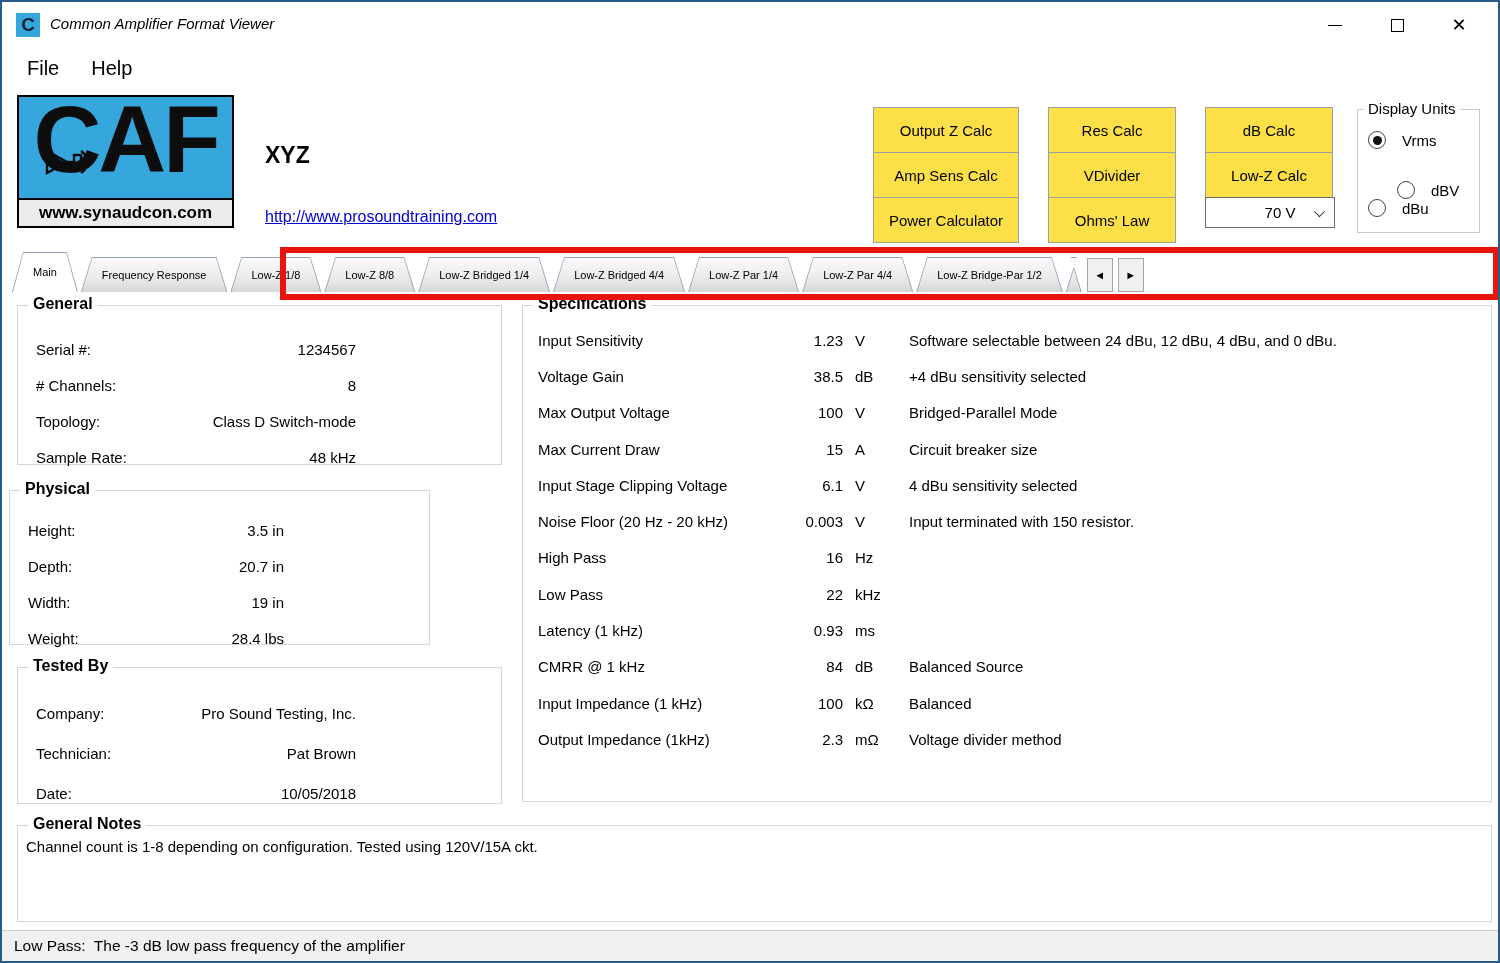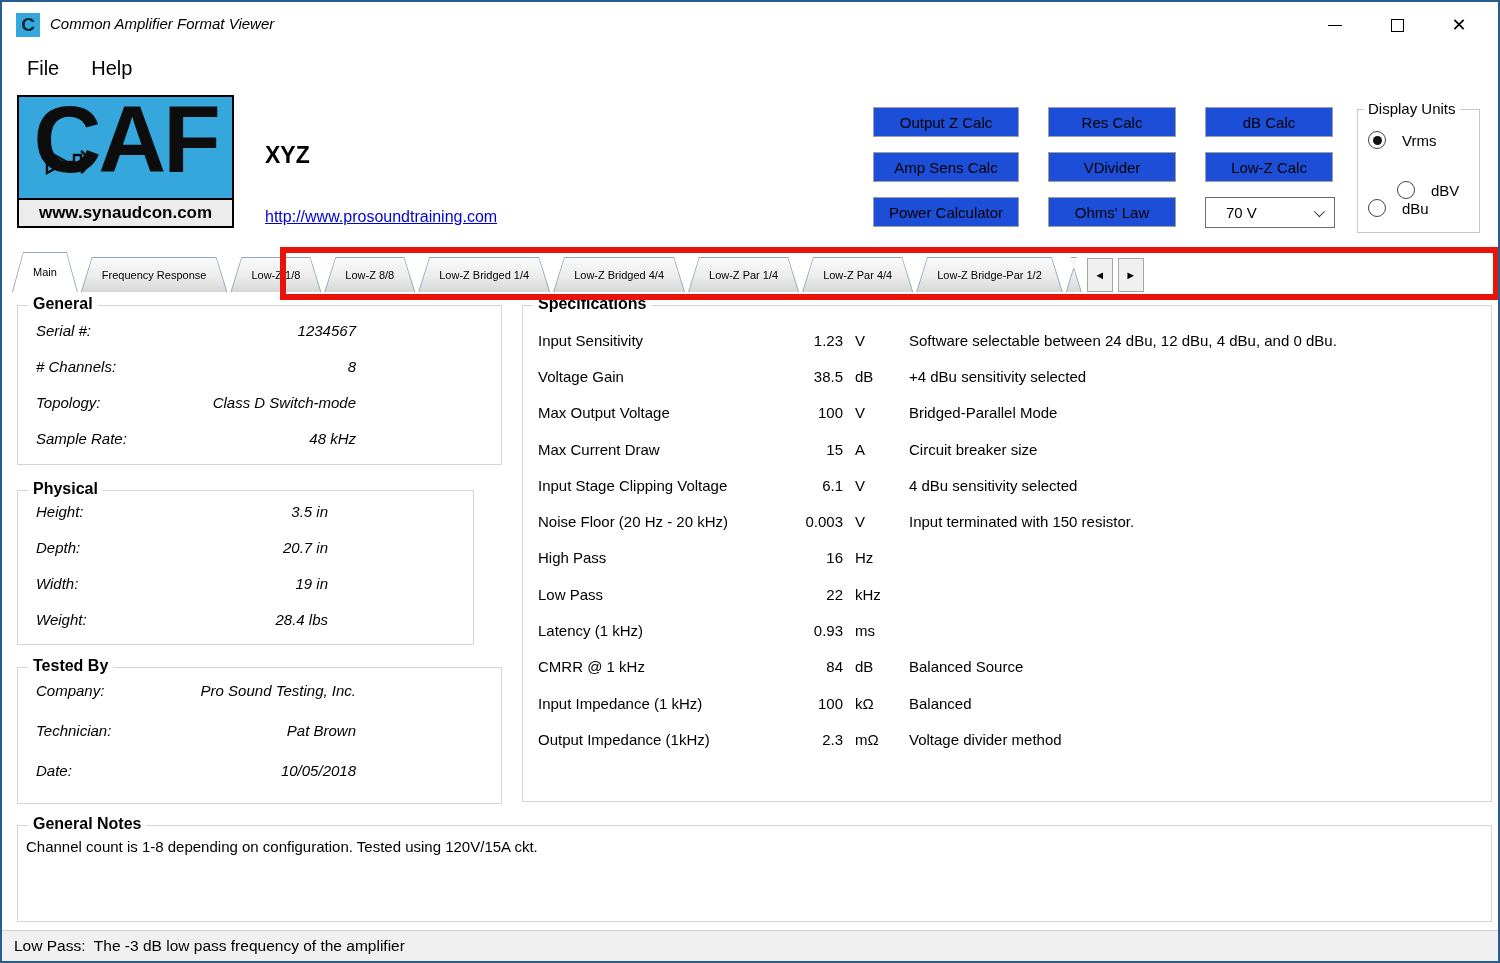--- a/index.html
+++ b/index.html
@@ -27,24 +27,24 @@
                   letter-spacing:-3px; line-height:1.05; color:#0d0d0d; }
   .logo-symbol { position:absolute; left:24px; top:46px; }
   .logo-caption { position:absolute; left:0; right:0; bottom:0; height:28px; background:#ececec; border-top:2px solid #000;
                   display:flex; align-items:center; justify-content:center; font-weight:bold; font-size:17px; }
   .brand { position:absolute; left:260px; top:98px; font-size:30px; font-weight:bold; }
   .model { position:absolute; left:263px; top:140px; font-size:23px; font-weight:bold; }
   .desc  { position:absolute; left:263px; top:173px; font-size:21px; font-weight:bold; }
   .site-link { position:absolute; left:263px; top:206px; font-size:16px; color:#0000d4; text-decoration:underline; }
 
   
-  .btn { position:absolute; height:30px; background:#1d4ed8; border:1px solid #9f9f9f; display:flex; align-items:center;
+  .btn { position:absolute; height:46px; background:#fde047; border:1px solid #9f9f9f; display:flex; align-items:center;
          justify-content:center; font-size:15px; cursor:default; }
   .combo { position:absolute; left:1203px; top:195px; width:130px; height:31px; background:#fff; border:1px solid #6b6b6b;
-           display:flex; align-items:center; font-size:15px; padding-left:20px; }
+           display:flex; align-items:center; font-size:15px; padding-left:20px;justify-content:center; }
   .combo-chevron { position:absolute; right:12px; top:11px; width:8px; height:8px; border-right:1.6px solid #333;
                    border-bottom:1.6px solid #333; transform:rotate(45deg) translateY(-2px); }
 
   
   .du-box { position:absolute; left:1355px; top:107px; width:123px; height:124px; border:1px solid #c9c9cd; }
   .du-title { position:absolute; top:-10px; left:6px; background:#fff; padding:0 4px; font-size:15px; }
   .du-option { position:absolute; left:10px; display:flex; align-items:center; gap:16px; font-size:15px; }
   .radio { width:18px; height:18px; border:1.6px solid #444; border-radius:50%; display:flex; align-items:center; justify-content:center; }
   .radio.checked::after { content:""; width:9px; height:9px; background:#111; border-radius:50%; }
 
@@ -64,27 +64,27 @@
                 display:flex; align-items:center; justify-content:center; font-size:11px; }
 
   
   .highlight-rect { position:absolute; left:278px; top:245px; width:1219px; height:53px; border:6px solid #e8140c;
                     z-index:50; pointer-events:none; }
 
   
   .groupbox { position:absolute; border:1px solid #d6d6da; background:#fff; }
   .gb-title { position:absolute; top:-11px; left:10px; background:#fff; padding:0 5px; font-size:16px; font-weight:bold; white-space:nowrap; }
 
-  .kv-row { display:flex; align-items:flex-start; height:36px; font-size:15px; padding-left:18px;font-style:italic; }
+  .kv-row { display:flex; align-items:flex-end; height:36px; font-size:15px; padding-left:18px; }
   .kv-row.tall { height:40px; }
   .kv-label { flex:0 0 auto; }
   .kv-value { flex:1; text-align:right; padding-right:145px; }
 
   .gb-general  { left:15px; top:303px; width:485px; height:160px; padding-top:16px; }
-  .gb-physical { left:15px; top:488px; width:457px; height:155px; padding-top:12px; }
+  .gb-physical { left:7px; top:488px; width:421px; height:155px; padding-top:12px; }
   .gb-tested   { left:15px; top:665px; width:485px; height:137px; padding-top:14px; }
 
   .gb-specs { left:520px; top:303px; width:970px; height:497px; padding-top:16px; }
   .spec-row { display:flex; align-items:center; height:36.3px; font-size:15px; padding-left:15px; }
   .spec-name { width:265px; }
   .spec-value { width:40px; text-align:right; }
   .spec-unit { margin-left:12px; width:48px; }
   .spec-note { margin-left:6px; flex:1; white-space:nowrap; }
 
   .gb-notes { left:15px; top:823px; width:1475px; height:97px; }

